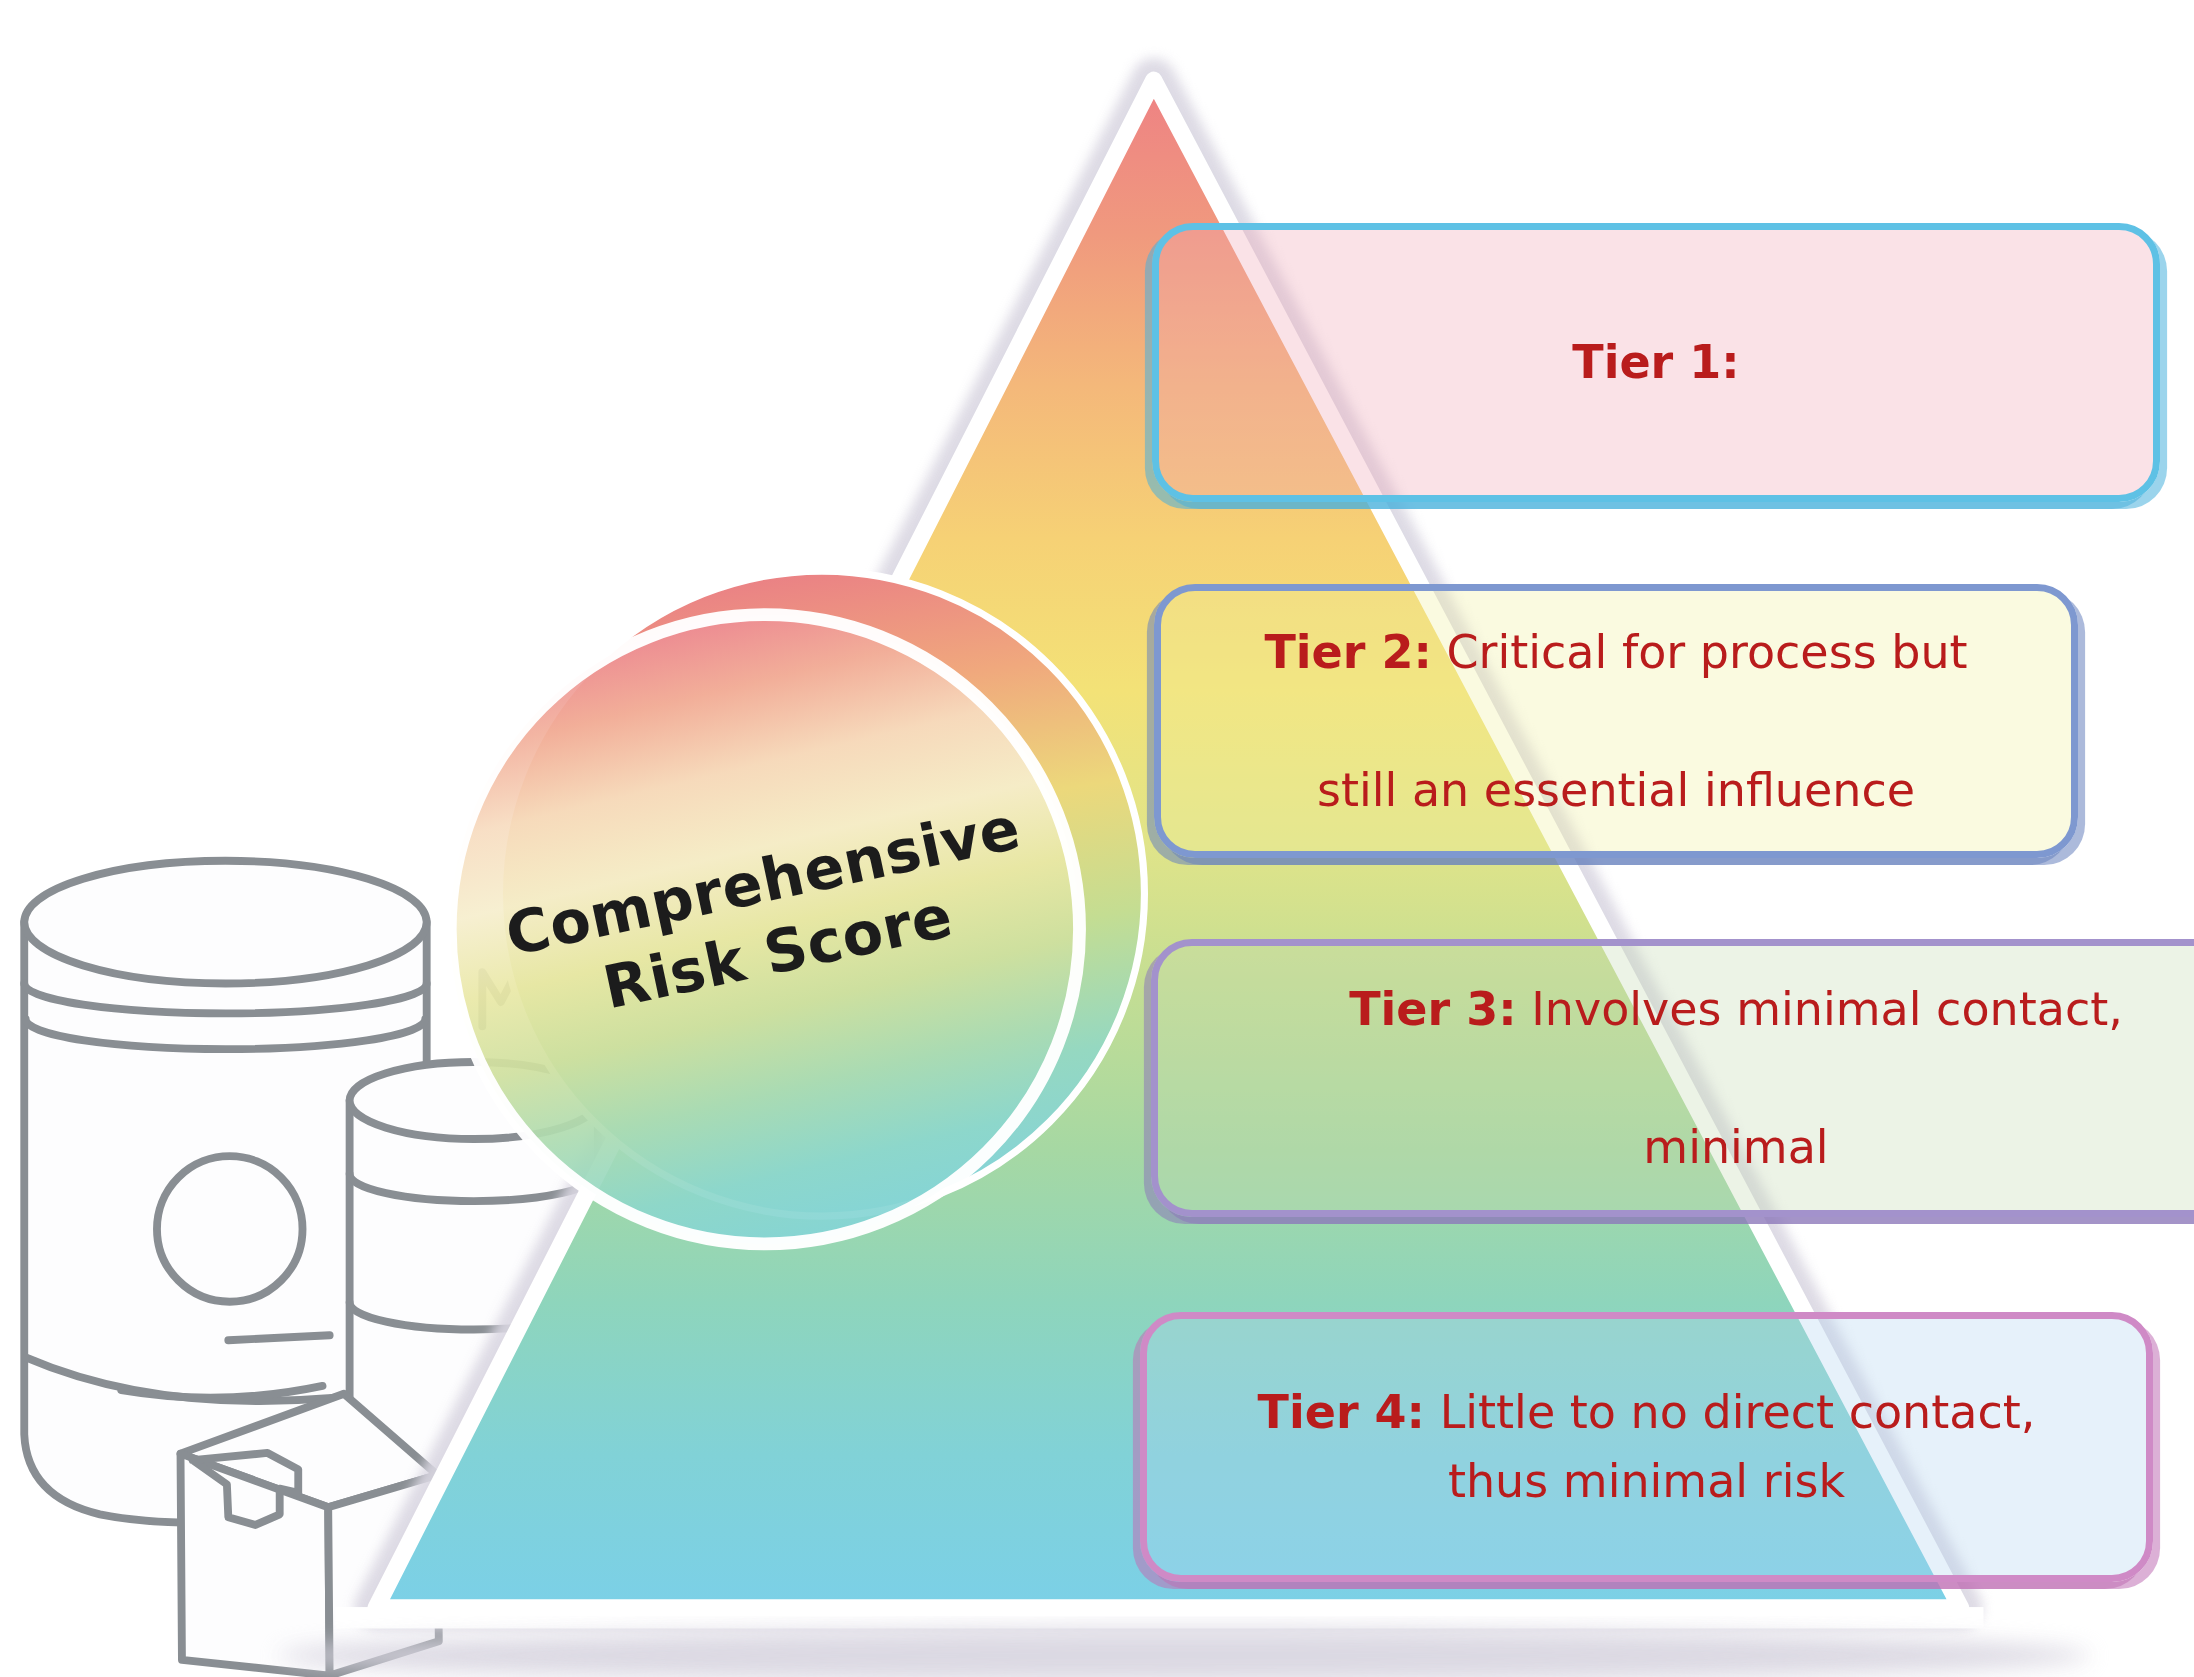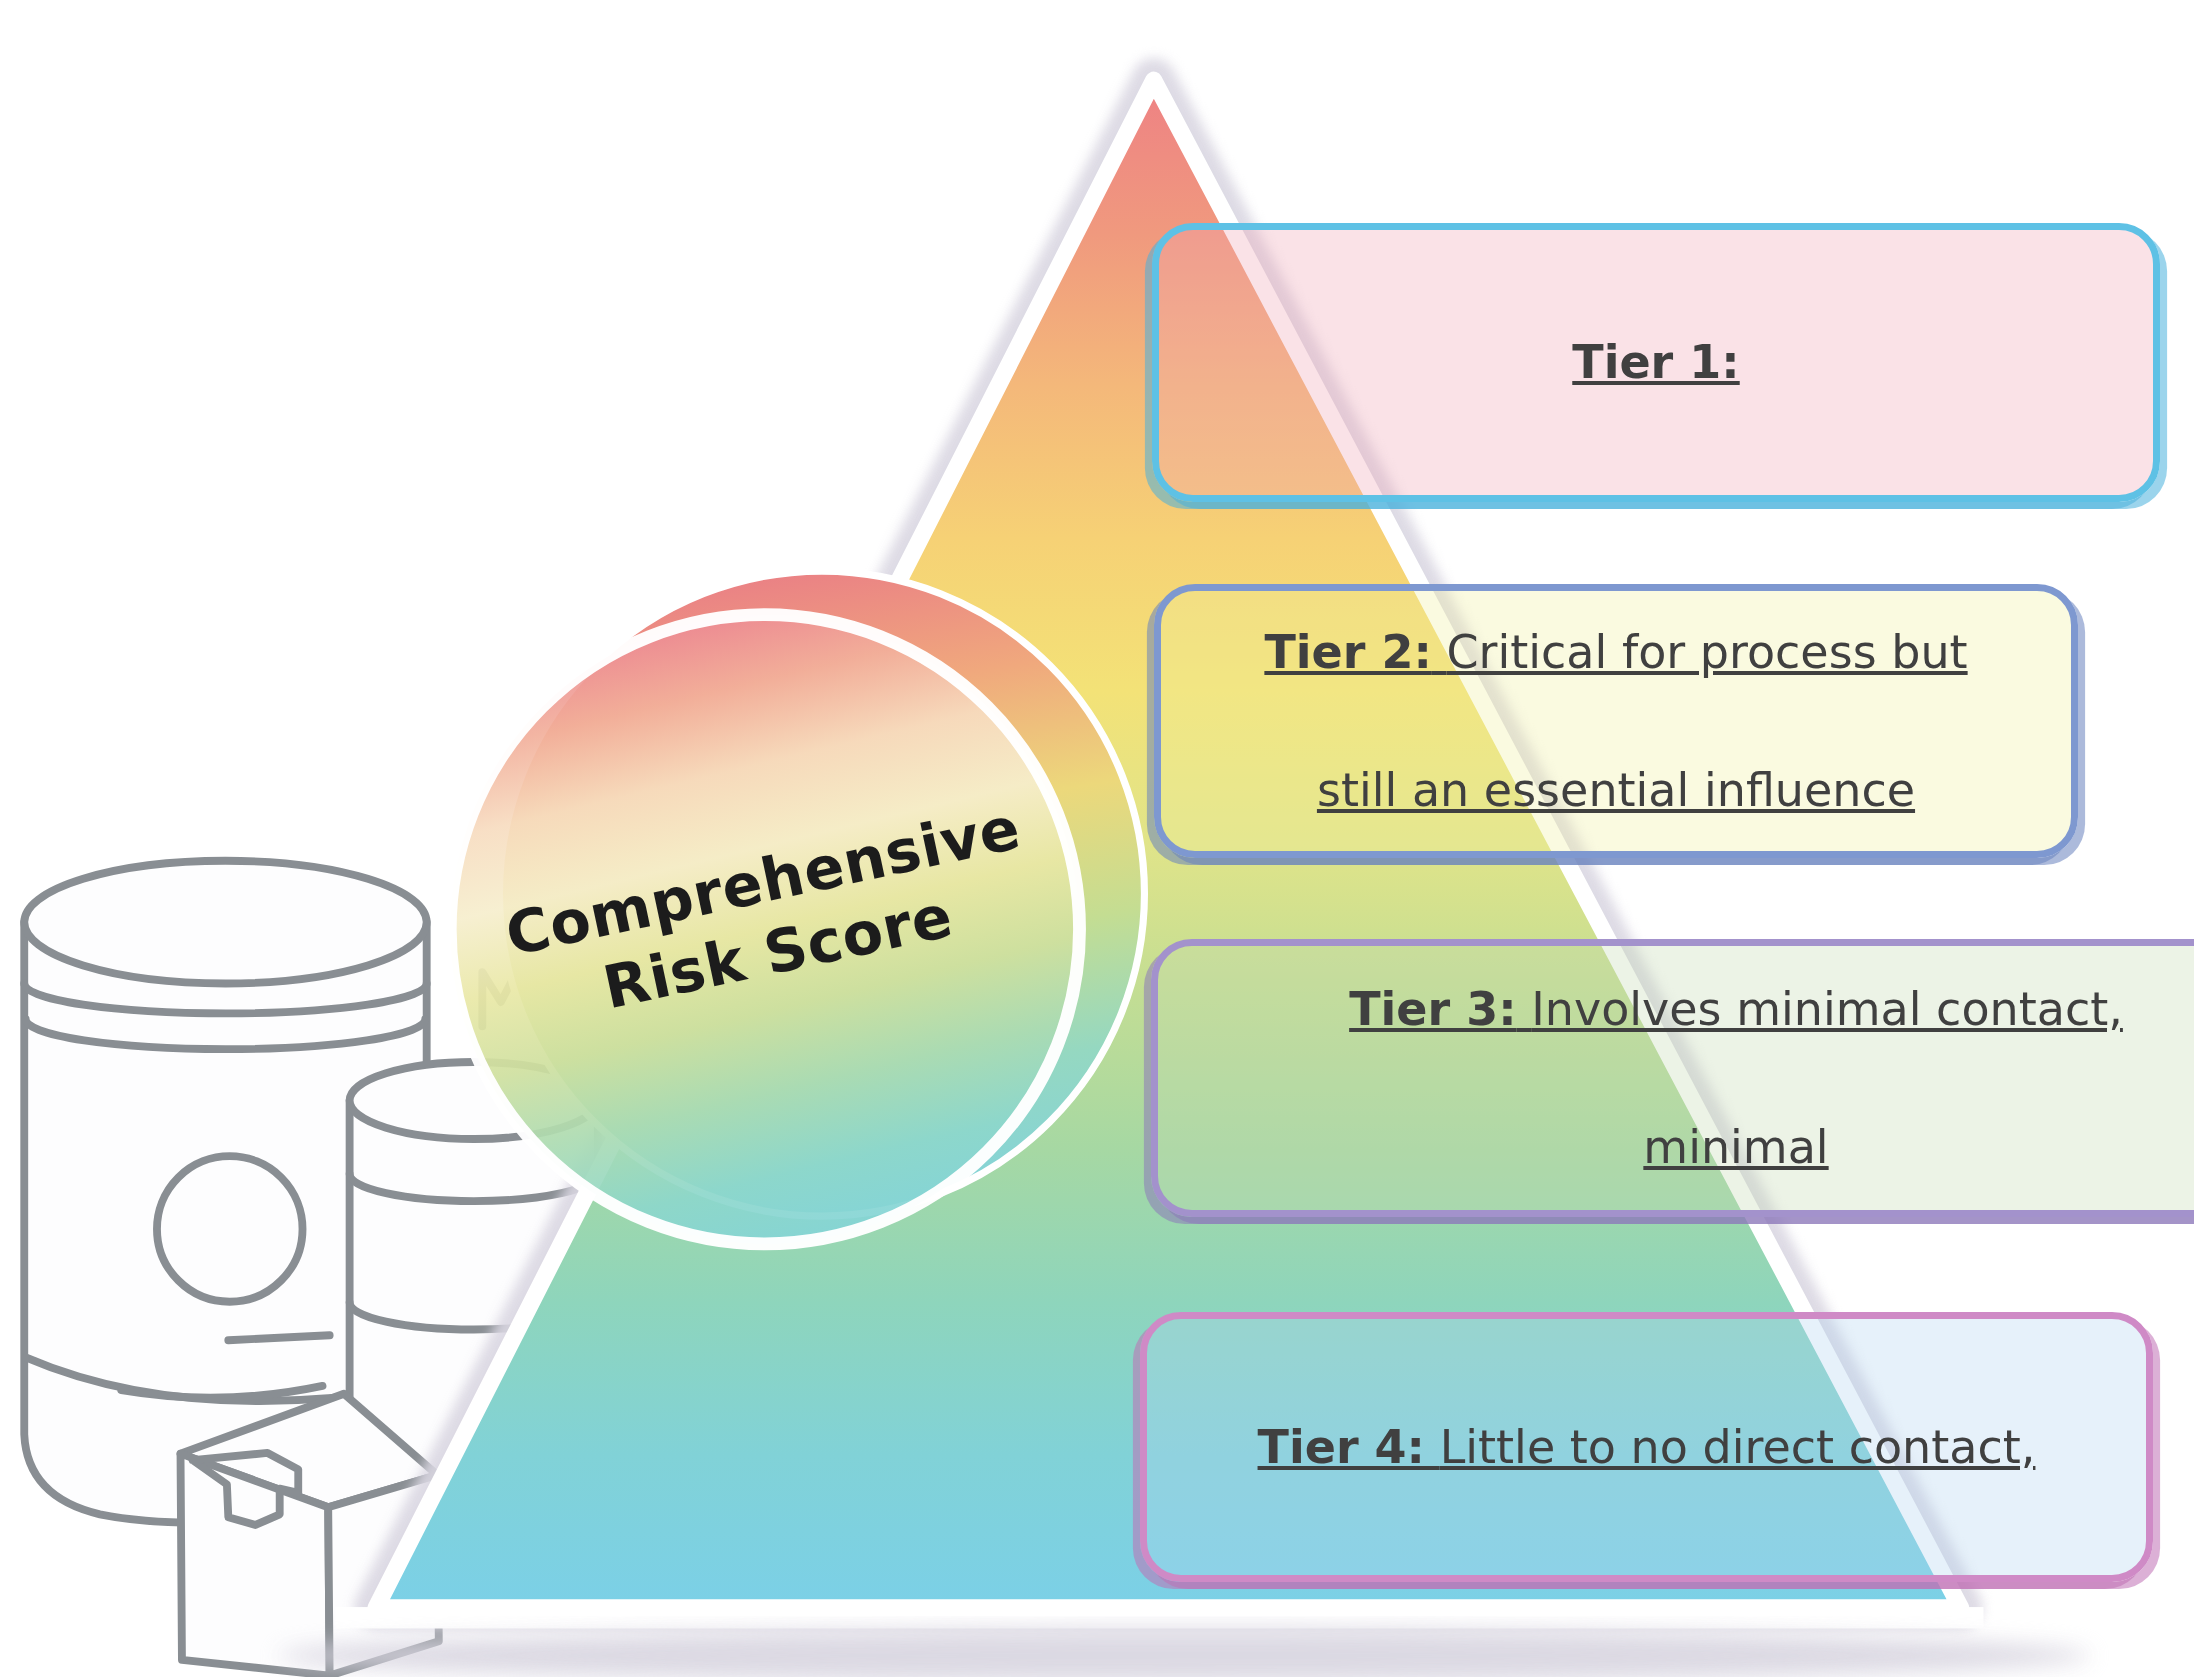--- a/index.html
+++ b/index.html
@@ -32,22 +32,22 @@
     pointer-events:none;
   }
   
   .tier-box{
     position:absolute;
     box-sizing:border-box;
     border:7.1px solid #000;
     border-radius:41px;
     display:flex; align-items:center; justify-content:center;
     text-align:center;
-    color:#404040;
-    font-size:46px; line-height:69px; font-weight:400;text-decoration:underline;
+    color:#b91c1c;
+    font-size:46px; line-height:69px; font-weight:400;
   }
   .tier-box .tier-text{ padding:0 21.4px; }
   .tier-label{ font-weight:700; }
   .tier-1{ left:1152px; top:223px;  width:1008px; height:279px; }
   .tier-2{ left:1154px; top:584px;  width:924px; height:274px; }
   .tier-3{ left:1151px; top:939px; width:1170px; height:278px; }
   .tier-4{ left:1140px; top:1264px; width:1013px; height:270px; }
   .blur8 { filter:blur(8px);  }
   .blur16{ filter:blur(16px); }
 </style>
@@ -145,18 +145,18 @@
       <div class="tier-box tier-1" style="border-color: rgb(94, 193, 229); background: rgba(241, 165, 181, 0.32); box-shadow: rgba(72, 177, 220, 0.55) -7.1px 7.1px 0px, rgba(72, 177, 220, 0.55) 7.1px 7.1px 0px;">
         <div class="tier-text"><span class="tier-label">Tier 1:</span><br></div>
       </div>
       <div class="tier-box tier-2" style="border-color: rgb(126, 152, 208); background: rgba(240, 238, 160, 0.32); box-shadow: rgba(104, 130, 189, 0.55) -7.1px 7.1px 0px, rgba(104, 130, 189, 0.55) 7.1px 7.1px 0px;">
         <div class="tier-text"><span class="tier-label">Tier 2:</span> <span>Critical for process but</span><br><br><span>still an essential influence</span></div>
       </div>
       <div class="tier-box tier-3" style="border-color: rgb(163, 146, 204); background: rgba(196, 219, 177, 0.32); box-shadow: rgba(141, 120, 186, 0.55) -7.1px 7.1px 0px, rgba(141, 120, 186, 0.55) 7.1px 7.1px 0px;">
         <div class="tier-text"><span class="tier-label">Tier 3:</span> <span>Involves minimal contact,</span><br><br><span>minimal</span></div>
       </div>
       <div class="tier-box tier-4" style="border-color: rgb(207, 138, 198); background: rgba(176, 213, 238, 0.32); box-shadow: rgba(191, 111, 180, 0.55) -7.1px 7.1px 0px, rgba(191, 111, 180, 0.55) 7.1px 7.1px 0px; margin-top: 48px;">
-        <div class="tier-text"><span class="tier-label">Tier 4:</span> <span>Little to no direct contact,</span><br></div>
+        <div class="tier-text"><span class="tier-label">Tier 4:</span> <span>Little to no direct contact,</span><br><span>thus minimal risk</span></div>
       </div>
     </div>
 
 </div>
 
 
 </body></html>

